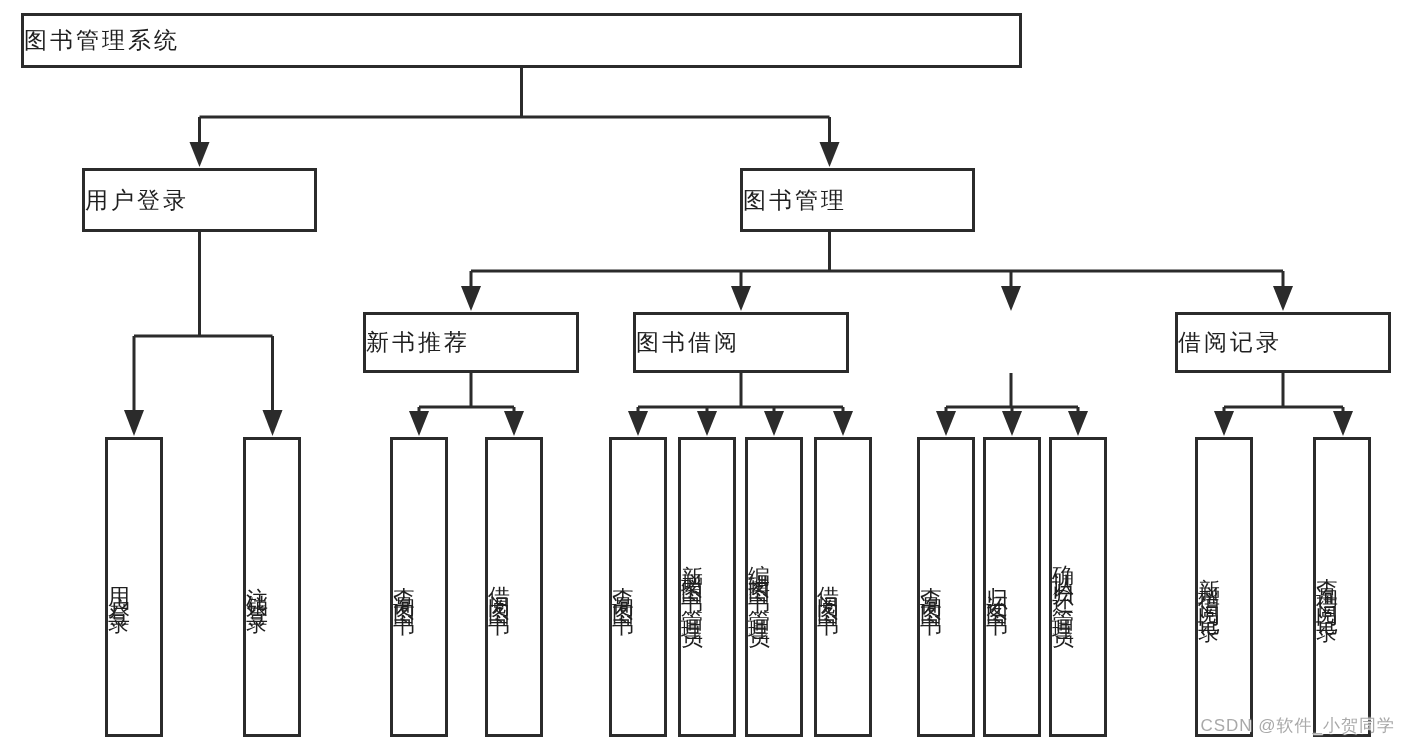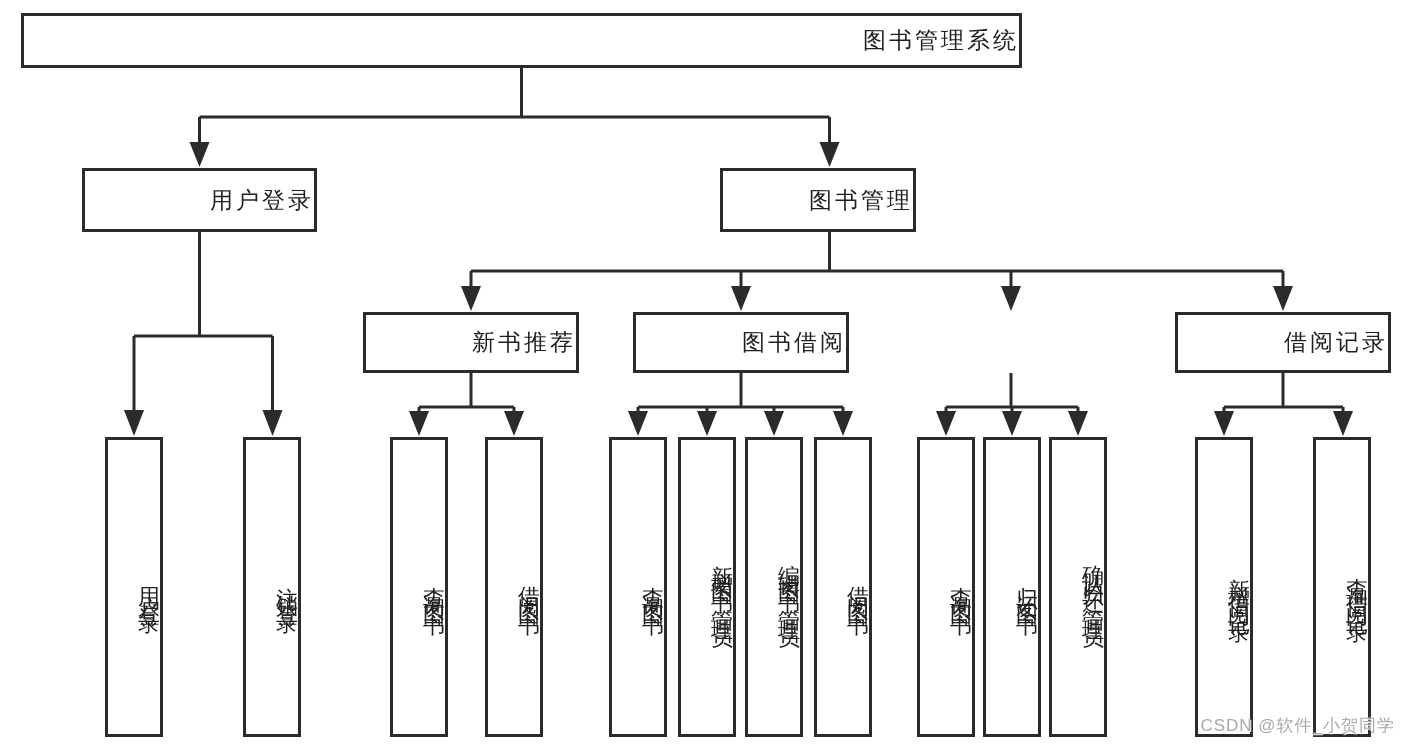--- a/index.html
+++ b/index.html
@@ -17,21 +17,21 @@
     font-family:"Liberation Sans","DejaVu Sans",sans-serif;
   }
   .connectors{position:absolute;left:0;top:0;width:1405px;height:747px;z-index:1;}
   .connectors path{stroke:var(--line);stroke-width:3;fill:none;}
   .connectors polygon{fill:var(--line);stroke:none;}
   .box{
     position:absolute;
     box-sizing:border-box;
     background:#ffffff;
     border:3px solid var(--line);
-    display:flex;align-items:center;justify-content:flex-end;
+    display:flex;align-items:center;justify-content:flex-start;
     z-index:2;
   }
   .box .lbl{
     color:var(--text);
     white-space:nowrap;
   }
   .box.h .lbl{
     font-size:23px;
     letter-spacing:3px;
   }
@@ -102,21 +102,21 @@
     </g>
   </svg>
 
   <div class="box h" style="left:21px;top:13px;width:1001px;height:55px">
     <span class="lbl">图书管理系统</span>
   </div>
 
   <div class="box h" style="left:82px;top:168px;width:235px;height:64px">
     <span class="lbl">用户登录</span>
   </div>
-  <div class="box h" style="left:720px;top:168px;width:196px;height:64px">
+  <div class="box h" style="left:740px;top:168px;width:235px;height:64px">
     <span class="lbl">图书管理</span>
   </div>
 
   <div class="box h" style="left:633px;top:312px;width:216px;height:61px">
     <span class="lbl">图书借阅</span>
   </div>
   <div class="box h" style="left:363px;top:312px;width:216px;height:61px">
     <span class="lbl">新书推荐</span>
   </div>
   <div class="box h" style="left:1175px;top:312px;width:216px;height:61px">

